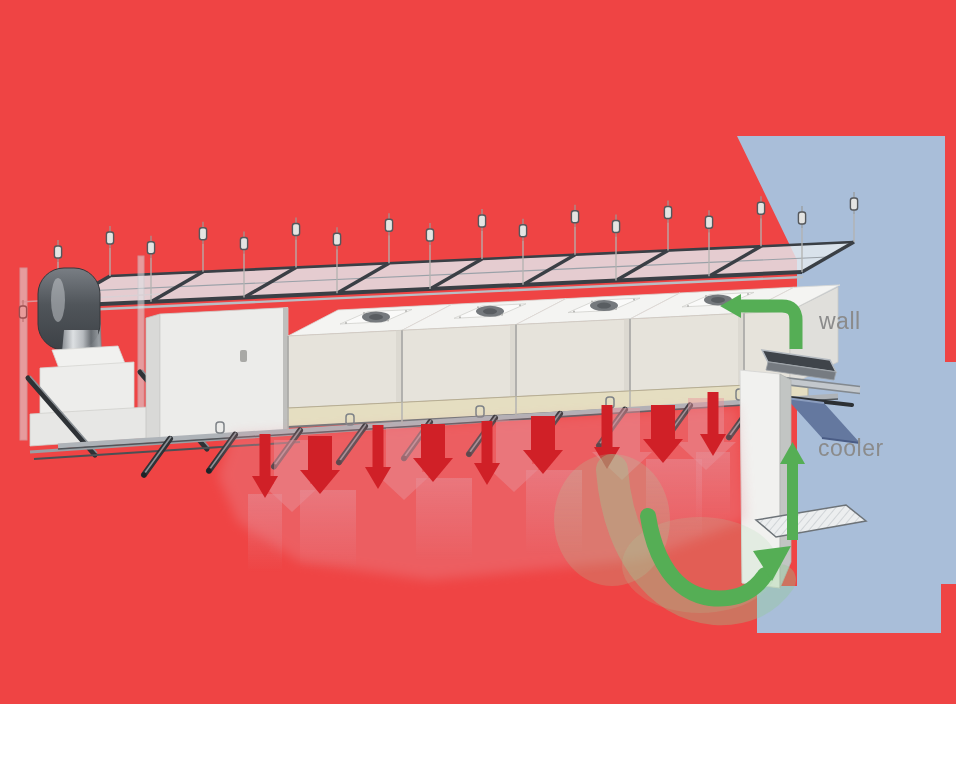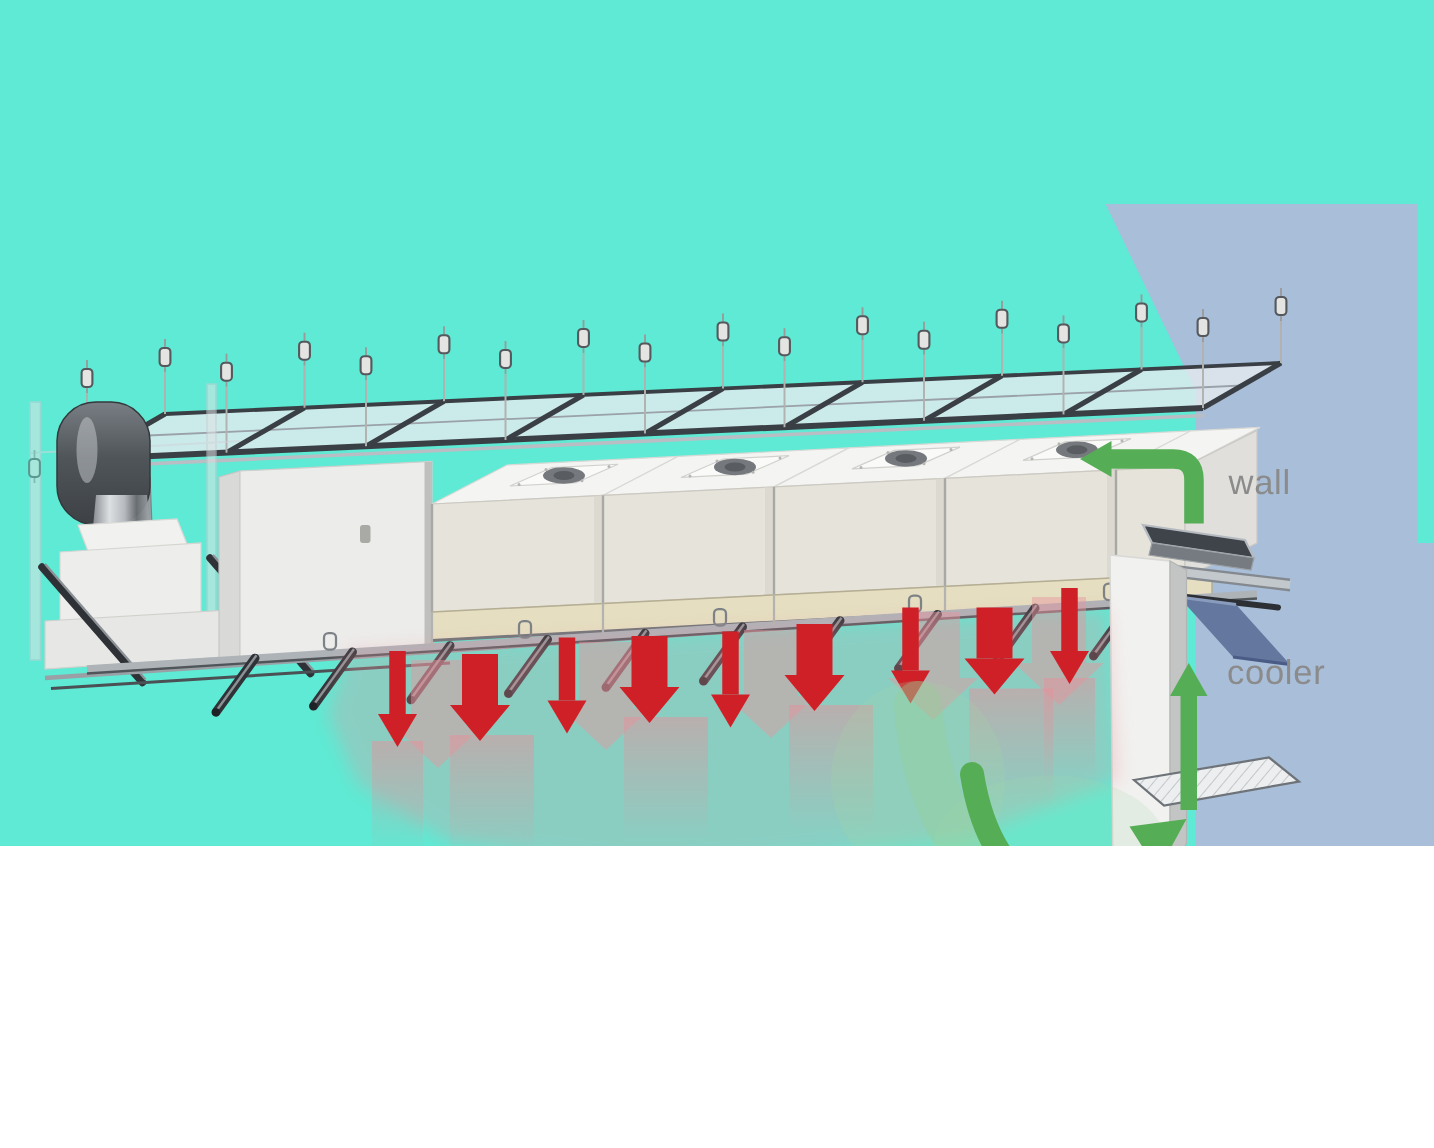--- a/index.html
+++ b/index.html
@@ -1,16 +1,16 @@
 <!DOCTYPE html>
 <html><head>
 <meta charset="utf-8">
 <style>
   html,body{margin:0;padding:0;background:#fff;}
-  #stage{position:relative;width:956px;height:564px;background:#5eead4;overflow:hidden;
+  #stage{position:relative;width:956px;height:704px;background:#ef4444;overflow:hidden;
          font-family:"Liberation Sans", sans-serif;text-align:right;}
   #stage svg{display:block;position:absolute;inset:0;}
   text.flow-label{font-family:"Liberation Sans", sans-serif;font-size:23px;fill:#8b8b8b;letter-spacing:.5px;}
 </style>
 </head>
 <body>
 
 <div id="stage">
 <svg viewBox="0 0 956 765" width="956" height="765">
   <defs>

